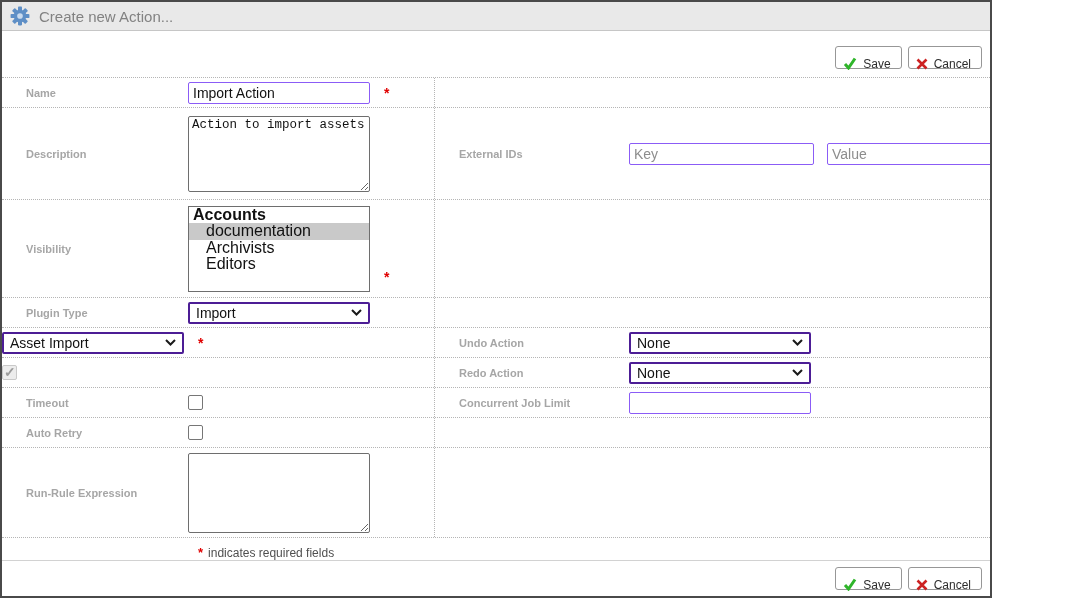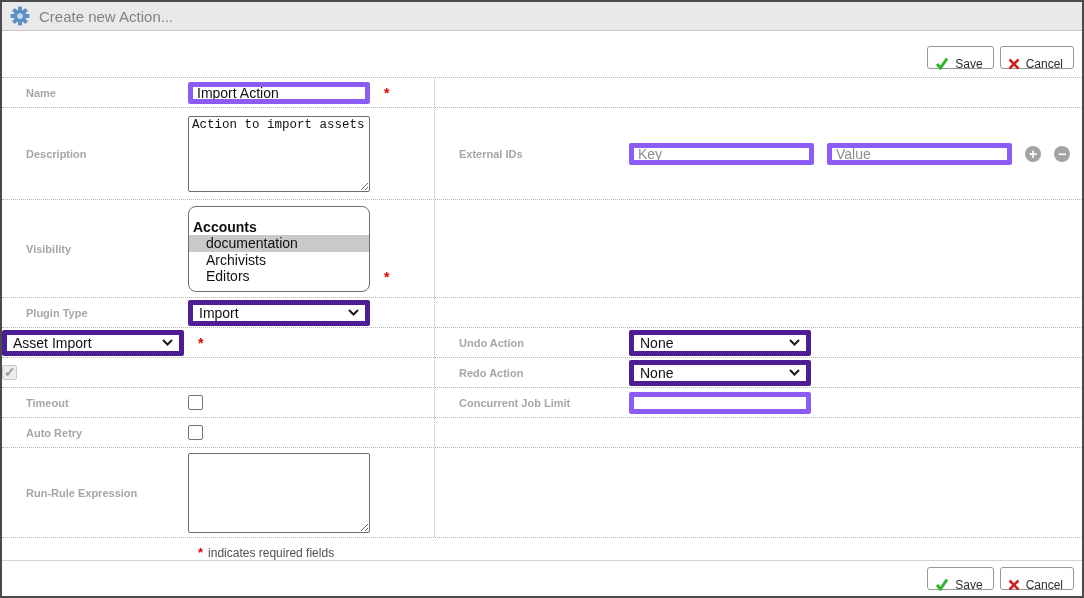--- a/index.html
+++ b/index.html
@@ -1,17 +1,17 @@
 <!DOCTYPE html>
 <html><head>
 <meta charset="utf-8">
 <style>
   html,body{margin:0;padding:0;background:#fff;}
   .window{
-    width:1084px;height:598px;box-sizing:border-box;
+    width:992px;height:598px;box-sizing:border-box;
     border:2px solid #4a4a4a;background:#fff;
     display:flex;flex-direction:column;
     font-family:"Liberation Sans", sans-serif;
     overflow:hidden;
   }
   
   .titlebar{
     height:29px;flex:0 0 29px;background:#e9e9e9;border-bottom:1px solid #c6c6c6;
     display:flex;align-items:center;padding-left:8px;gap:9px;box-sizing:border-box;
   }
@@ -35,42 +35,42 @@
   .cell-left{width:433px;flex:0 0 433px;display:flex;border-right:1px dotted #b5b5b5;box-sizing:border-box;}
   .cell-right{flex:1;display:flex;}
   .flabel{
     width:186px;flex:0 0 186px;padding-left:24px;box-sizing:border-box;
     display:flex;align-items:center;color:#a6a6a6;font-weight:bold;font-size:11px;
   }
   .flabel-r{width:194px;flex:0 0 194px;}
   .fctrl{display:flex;align-items:center;gap:7px;}
   
   .tinput{
-    width:182px;height:22px;box-sizing:border-box;border:5px solid #8b5cf6;border-radius:2px;
+    width:182px;height:22px;box-sizing:border-box;border:1px solid #8b5cf6;border-radius:2px;
     font-size:14px;font-family:"Liberation Sans", sans-serif;color:#111;padding:0 4px;outline:none;
   }
   .tinput::placeholder{color:#8d8d8d;opacity:1;}
   .kvinput{width:185px;height:22px;}
   .tarea{
     width:182px;box-sizing:border-box;border:1px solid #6e6e6e;border-radius:2px;
     font-size:12.5px;color:#111;padding:1px 3px;outline:none;resize:both;
   }
   .mono{font-family:"Liberation Mono","DejaVu Sans Mono",monospace;}
   .desc-area{height:76px;}
   .rule-area{height:80px;font-family:"Liberation Sans", sans-serif;font-size:13px;}
   .listbox{
-    width:182px;height:86px;box-sizing:border-box;border:1px solid #6e6e6e;border-radius:8px;
-    background:#fff;font-size:14px;color:#111;overflow:hidden;padding-top:12px;
+    width:182px;height:86px;box-sizing:border-box;border:1px solid #6e6e6e;border-radius:0;
+    background:#fff;font-size:16px;color:#111;overflow:hidden;padding-top:0;
   }
   .lb-item{height:16.5px;line-height:16.5px;white-space:nowrap;}
   .lb-group{font-weight:bold;padding-left:4px;}
   .lb-option{padding-left:17px;}
   .lb-selected{background:#c9c9c9;}
   .selectbox{
-    width:182px;height:22px;box-sizing:border-box;border:5px solid #4c1d95;border-radius:2px;
+    width:182px;height:22px;box-sizing:border-box;border:2px solid #4c1d95;border-radius:2px;
     background:#fff;display:flex;align-items:center;font-size:14px;color:#111;
     padding:8px 6px;cursor:default;
   }
   .selectbox .sel-text{flex:1;overflow:hidden;white-space:nowrap;}
   .checkbox{
     width:15px;height:15px;box-sizing:border-box;border:1px solid #767676;border-radius:2px;background:#fff;
     position:relative;
   }
   .checkbox.disabled{background:#ececec;border-color:#c9c9c9;}
   .checkbox.checked::after{

